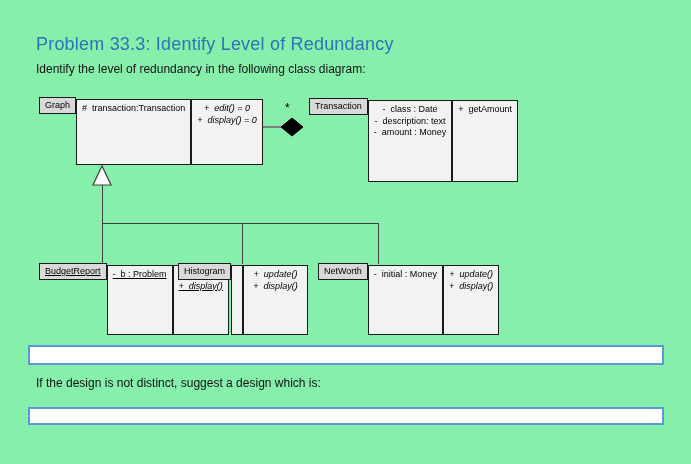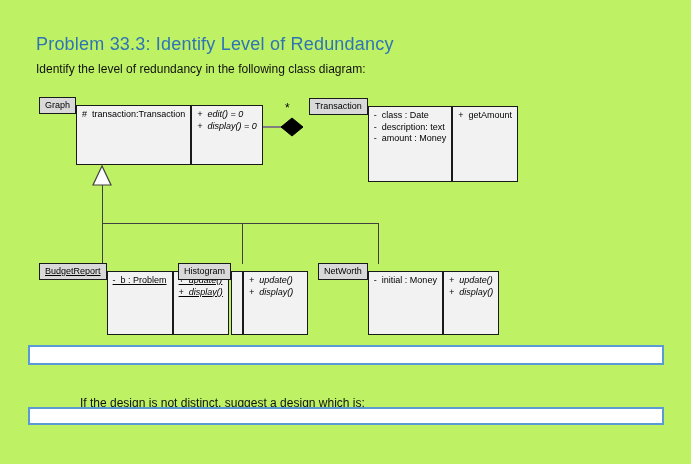--- a/index.html
+++ b/index.html
@@ -1,48 +1,48 @@
 <!DOCTYPE html>
 <html style="--title-blue: #2E74B5; --accent-blue: #5B9BD5; --class-header-fill: #D9D9D9; --class-body-fill: #F2F2F2; --association-gray: #7F7F7F;"><head>
 <meta charset="utf-8">
 <style>
   * { margin:0; padding:0; box-sizing:border-box; }
   html,body { background:#ffffff; }
   body { font-family:"Liberation Sans", sans-serif; }
   .canvas {
     position:relative; width:691px; height:464px;
-    background:#bef264; overflow:hidden;padding-left:40px;
+    background:#86efac; overflow:hidden;padding-left:40px;
   }
   .page-title {
     position:absolute; left:36px; top:34px;
     font-size:18px; font-weight:400; letter-spacing:0.2px;
     color:var(--title-blue,#2E74B5); white-space:nowrap;
   }
   .body-text {
     position:absolute; left:36px;
     font-size:12px; color:#111; white-space:nowrap;
   }
   .instruction { top:62px; }
-  .followup   { top:396px;margin-left:44px; }
+  .followup   { top:376px; }
 
   
   .uml-class {
     position:absolute; display:flex; flex-direction:row;
     font-size:9px; color:#000;
   }
   .uml-header {
     height:17px; flex:0 0 17px;
     background:var(--class-header-fill,#D9D9D9);
     border:1px solid #1a1a1a;
     padding:2px 5px; line-height:11px;
   }
   .uml-compartment {
     background:var(--class-body-fill,#F2F2F2);
     border:1px solid #1a1a1a;
-    margin-top:8px; padding:3px 5px 2px;
+    margin-top:2px; padding:3px 5px 2px;text-align:center;
   }
   .uml-compartment.grow { flex:1 1 auto; }
   .uml-row { line-height:11.5px; min-height:11px; white-space:pre; }
   .italic .uml-row { font-style:italic; }
 
   #class-graph        { left:39px;  top:97px;  width:123px; height:68px; }
   #class-transaction  { left:309px; top:98px;  width:122px; height:84px; }
   #class-budgetreport { left:39px;  top:263px; width:123px; height:72px;text-decoration:underline; }
   #class-histogram    { left:178px; top:263px; width:130px; height:72px; }
   #class-networth     { left:318px; top:263px; width:135px; height:72px; }

